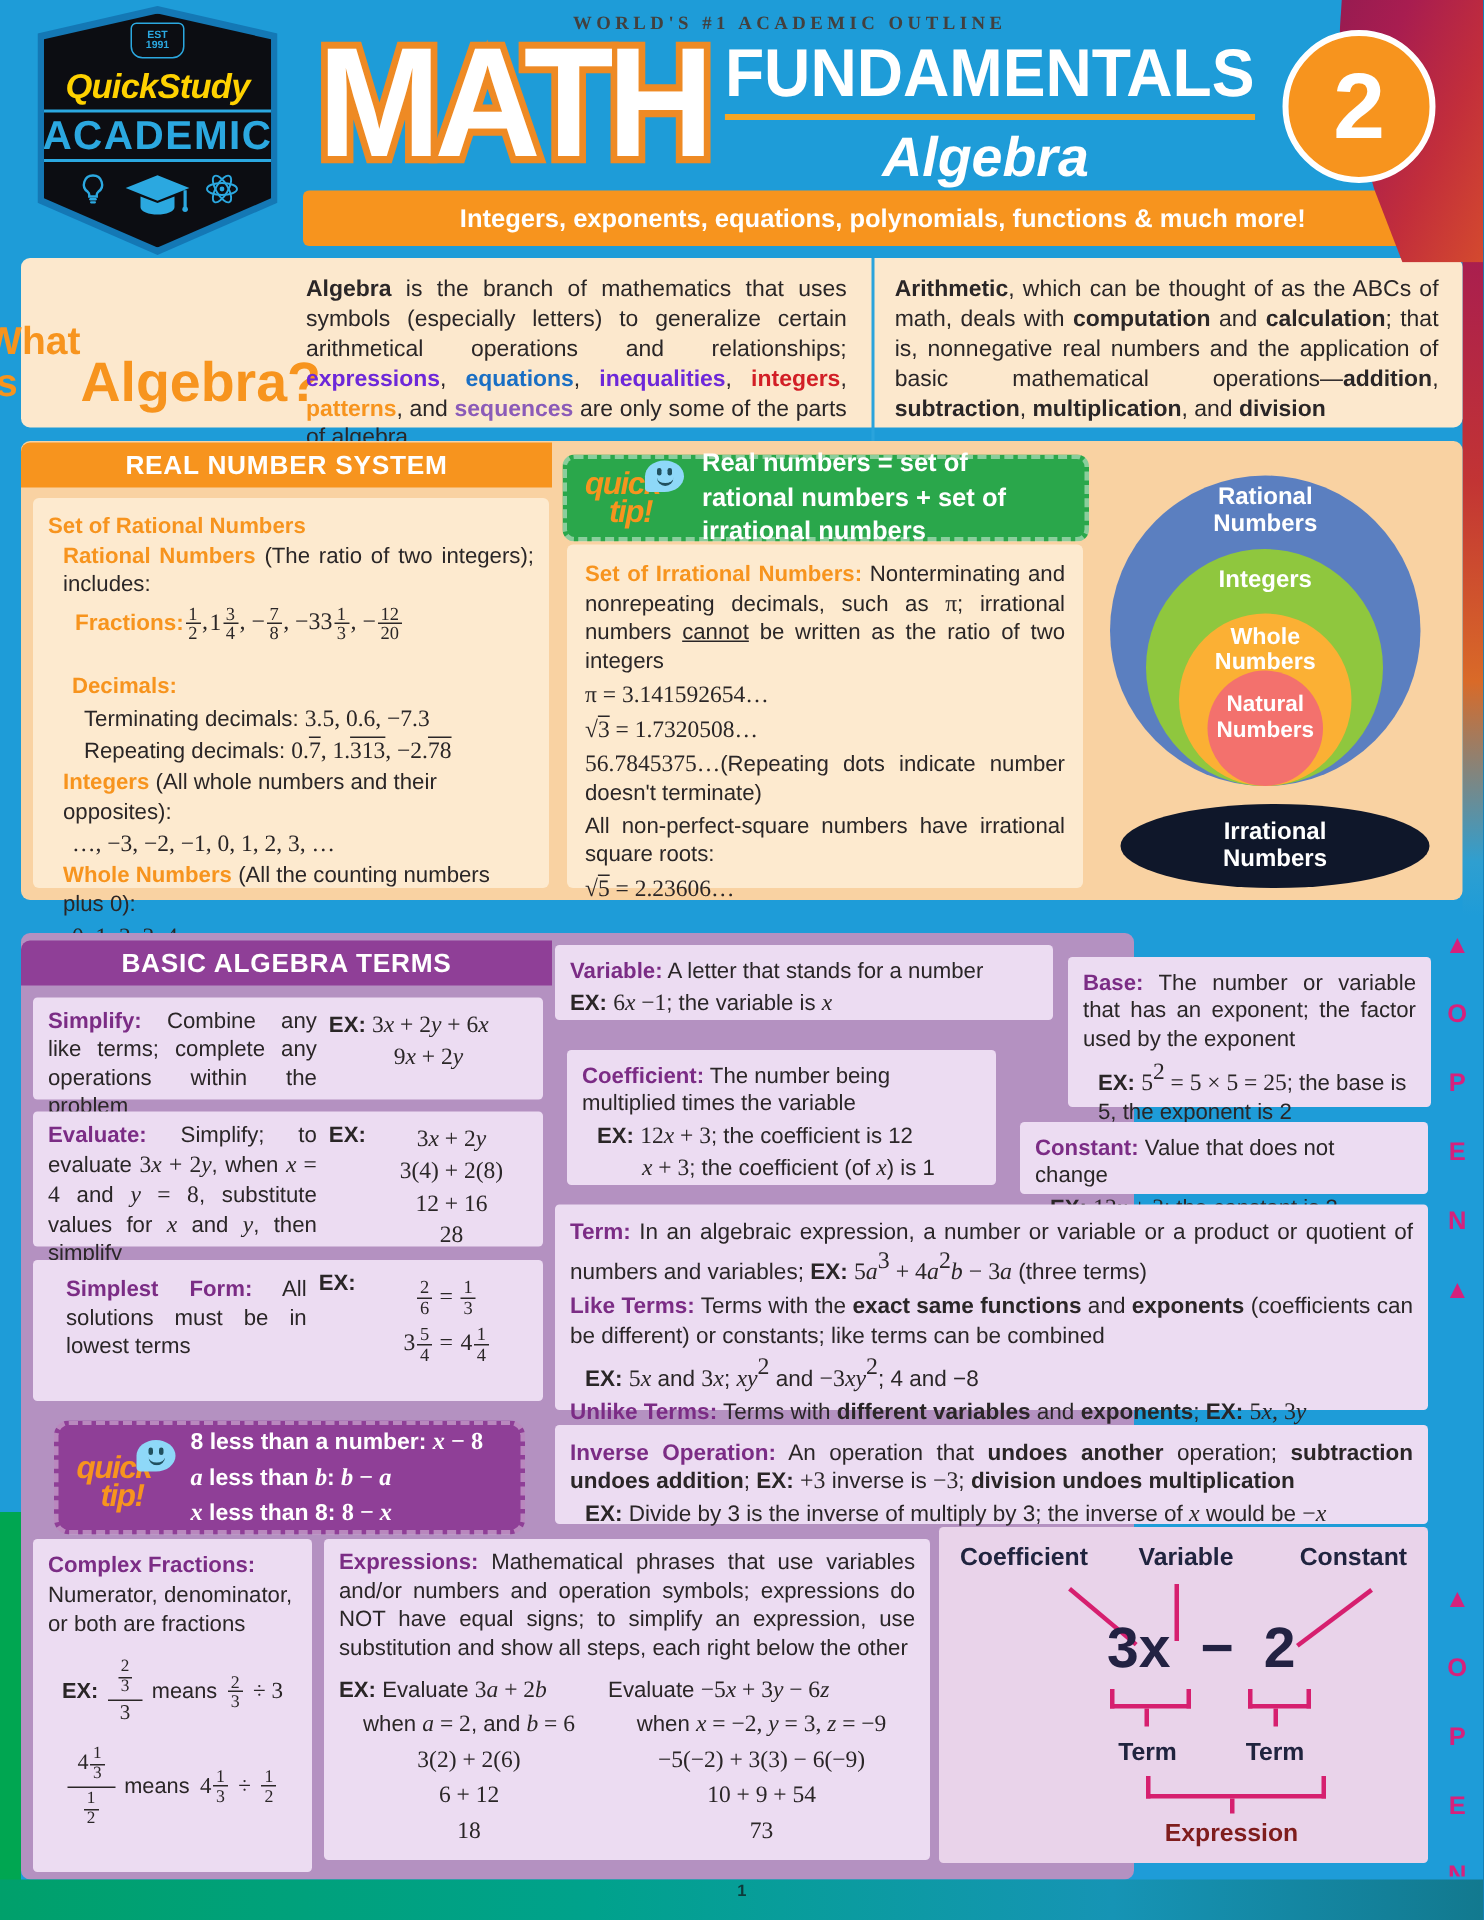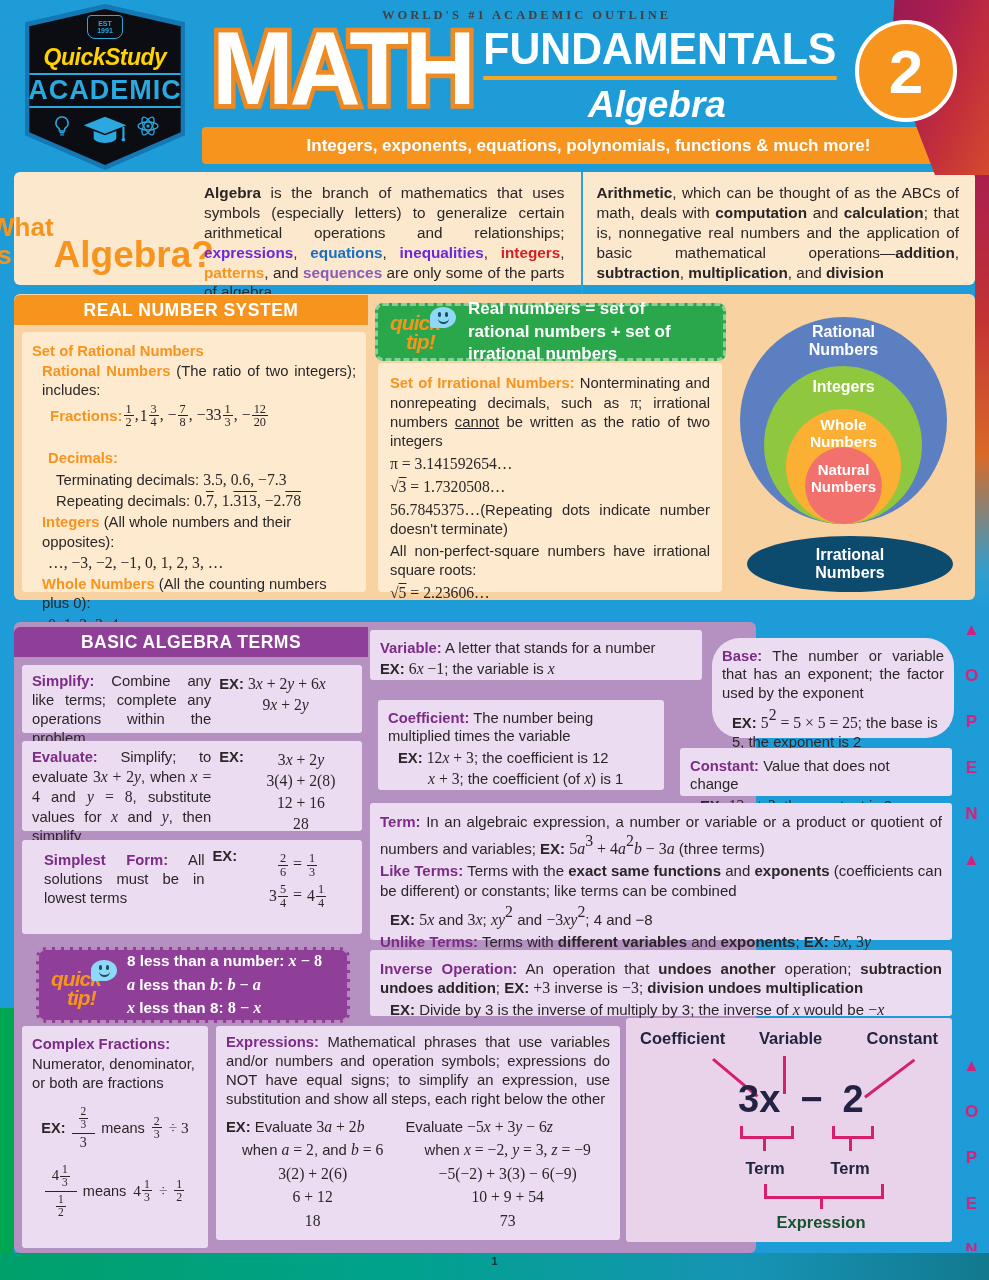--- a/index.html
+++ b/index.html
@@ -93,21 +93,21 @@
     padding:8px 12px;font-size:14.8px;line-height:1.3;}
   .irr-box .ln{margin:2.5px 0}
   .venn{position:absolute;left:716px;top:0;width:245px;height:306px;}
   .vc{position:absolute;border-radius:50%;}
   .vc-blue{left:10px;top:23px;width:207px;height:207px;background:#5b7fc0;}
   .vc-green{left:34px;top:72px;width:158px;height:158px;background:#8fc73e;}
   .vc-yellow{left:56px;top:115px;width:115px;height:115px;background:#fbb034;}
   .vc-salmon{left:75px;top:153px;width:77px;height:77px;background:#f3716d;}
   .vl{position:absolute;left:0;width:227px;text-align:center;color:#fff;font-weight:bold;font-size:16px;line-height:1.12;white-space:pre-line;}
   .vl-rational{top:29px}.vl-integers{top:84px}.vl-whole{top:122px;font-size:15.5px}.vl-natural{top:168px;font-size:15px}
-  .vep{position:absolute;left:17px;top:242px;width:206px;height:56px;background:#0c4a6e;border-radius:50%;
+  .vep{position:absolute;left:17px;top:242px;width:206px;height:56px;background:#0f172a;border-radius:50%;
     display:flex;align-items:center;justify-content:center;color:#fff;font-weight:bold;font-size:16px;line-height:1.12;
     text-align:center;white-space:pre-line;}
   
   .terms{position:absolute;left:14px;top:622px;width:742px;height:631px;background:#b491c1;border-radius:6px;}
   .sec-hdr.purple{background:#8f3f97;top:5px;}
   .tbox{position:absolute;background:#ecdcf2;border-radius:3px;padding:7px 10px;font-size:14.8px;line-height:1.28;}
   .tb-simplify{left:8px;top:43px;width:320px;height:54px;display:flex;gap:8px;}
   .tb-evaluate{left:8px;top:119px;width:320px;height:76px;display:flex;gap:8px;}
   .tb-simplest{left:8px;top:218px;width:320px;height:80px;display:flex;gap:8px;}
   .tb-simplify .def,.tb-evaluate .def{flex:1.35}
@@ -119,21 +119,21 @@
   .exl{font-weight:bold}
   .steps{flex:1}
   .steps p{text-align:center;margin:1.5px 0}
   .fr-steps p{margin:5px 0;font-size:15px}
   .ptip{position:absolute;left:22px;top:325px;width:284px;height:58px;background:#8f3f97;
     border:3px dashed rgba(255,255,255,.38);border-radius:10px;display:flex;align-items:center;gap:10px;padding:6px 12px;
     color:#fff;font-weight:bold;font-size:15.3px;line-height:1.42;}
   .ptip .qt .qtq,.ptip .qt .qtt{color:#f7941e}
   .tb-variable{left:356px;top:8px;width:312px;height:36px;}
   .tb-coefficient{left:364px;top:78px;width:266px;height:76px;}
-  .tb-base{left:698px;top:16px;width:222px;height:86px;border-radius:28px;}
+  .tb-base{left:698px;top:16px;width:222px;height:86px;}
   .tb-constant{left:666px;top:126px;width:252px;height:34px;}
   .tb-termgroup{left:356px;top:181px;width:562px;height:123px;}
   .tb-termgroup .ln{margin:2px 0;font-size:15px}
   .tb-inverse{left:356px;top:328px;width:562px;height:52px;}
   .tb-inverse .ln{font-size:15px}
   .tb-complex{left:8px;top:404px;width:166px;height:208px;}
   .cxrow{display:flex;align-items:center;justify-content:center;gap:6px;margin-top:12px;font-size:14.5px}
   .cxrow .cfrac{font-size:14px}
   .tb-expressions{left:202px;top:404px;width:384px;height:200px;}
   .exp-cols{display:grid;grid-template-columns:1fr 1.18fr;gap:6px;margin-top:8px;}
@@ -150,21 +150,21 @@
   .dg-br{position:absolute;border:3px solid #d61f6f;border-top:none;height:10px;}
   .dg-b1{left:114px;top:108px;width:48px;}
   .dg-b2{left:206px;top:108px;width:36px;}
   .dg-b3{left:138px;top:166px;width:114px;height:12px;}
   .dg-tick{position:absolute;width:3px;background:#d61f6f;}
   .dg-t1{left:137px;top:121px;height:12px;}
   .dg-t2{left:223px;top:121px;height:12px;}
   .dg-t3{left:194px;top:181px;height:10px;}
   .dg-term{position:absolute;top:140px;width:56px;text-align:center;font-weight:bold;font-size:16.5px;color:#20243f;}
   .dg-term1{left:111px}.dg-term2{left:196px}
-  .dg-expr-lbl{position:absolute;left:130px;top:194px;width:130px;text-align:center;font-weight:bold;font-size:16.5px;color:#14532d;}
+  .dg-expr-lbl{position:absolute;left:130px;top:194px;width:130px;text-align:center;font-weight:bold;font-size:16.5px;color:#7f1d1d;}
   
   .green-edge{position:absolute;left:0;top:1008px;width:14px;height:246px;background:#00a651;}
   .open-tab{position:absolute;right:9px;color:#d6217c;font-weight:bold;font-size:17px;
     writing-mode:vertical-rl;text-orientation:upright;letter-spacing:27px;line-height:1;}
   .open-t1{top:620px;height:296px;overflow:hidden;}
   .open-t2{top:1056px;height:195px;overflow:hidden;}
   .bot-bar{position:absolute;left:0;top:1253px;width:989px;height:27px;
     background:linear-gradient(90deg,#00a06b,#00a28c 40%,#1694b5 75%,#12798f);}
   .pg{position:absolute;left:0;right:0;top:2px;text-align:center;font-size:11px;font-weight:bold;color:#0d3b3b;}
 </style>

